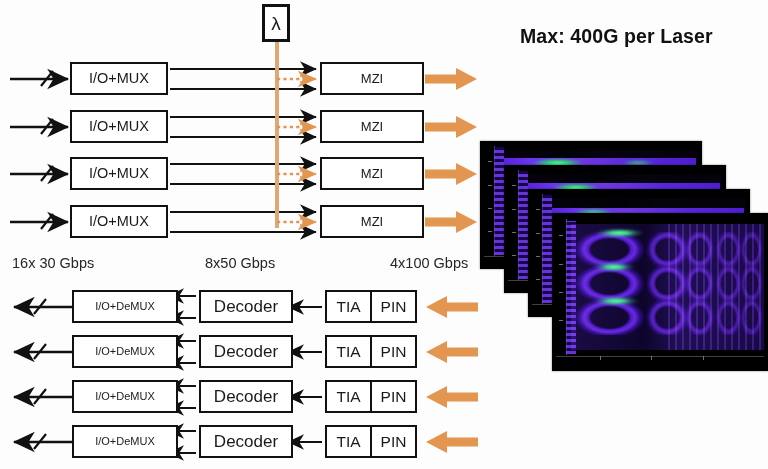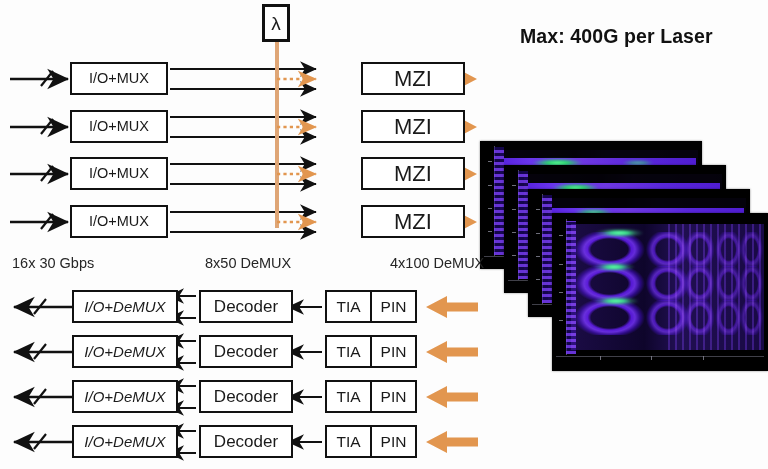--- a/index.html
+++ b/index.html
@@ -20,22 +20,22 @@
     background:#ffffff;
     border:2.4px solid #111111;
     display:flex;align-items:center;justify-content:center;
     color:#1a1a1a;
     line-height:1;
     white-space:nowrap;
   }
   .box .lbl{pointer-events:none;}
 
   .mux{width:98px;height:33px;font-size:14.5px;}
-  .mzi{width:104px;height:33px;font-size:22px;margin-left:41px;}
-  .demux{width:106px;height:33px;font-size:15px;font-style:italic;}
+  .mzi{width:104px;height:33px;font-size:13px;}
+  .demux{width:106px;height:33px;font-size:11px;}
   .decoder{width:94px;height:33px;font-size:17px;}
   .tiapin{width:92px;height:33px;padding:0;align-items:center;}
   .tiapin .half{
     flex:1 1 50%;height:100%;
     display:flex;align-items:center;justify-content:center;
     font-size:15.5px;
   }
   .tiapin .half.left{border-right:2.4px solid #111111;}
 
   .lambda{
@@ -346,22 +346,22 @@
     <span class="lbl">MZI</span>
   </div>
   <div class="box mzi" style="left:320px;top:157px;">
     <span class="lbl">MZI</span>
   </div>
   <div class="box mzi" style="left:320px;top:205px;">
     <span class="lbl">MZI</span>
   </div>
 
   <div class="caption" style="left:12px;top:255px;">16x 30 Gbps</div>
-  <div class="caption" style="left:205px;top:255px;">8x50 DeMUX</div>
-  <div class="caption" style="left:390px;top:255px;">4x100 DeMUX</div>
+  <div class="caption" style="left:205px;top:255px;">8x50 Gbps</div>
+  <div class="caption" style="left:390px;top:255px;">4x100 Gbps</div>
 
   <div class="box demux" style="left:72px;top:290px;">
     <span class="lbl">I/O+DeMUX</span>
   </div>
   <div class="box demux" style="left:72px;top:335px;">
     <span class="lbl">I/O+DeMUX</span>
   </div>
   <div class="box demux" style="left:72px;top:380px;">
     <span class="lbl">I/O+DeMUX</span>
   </div>

